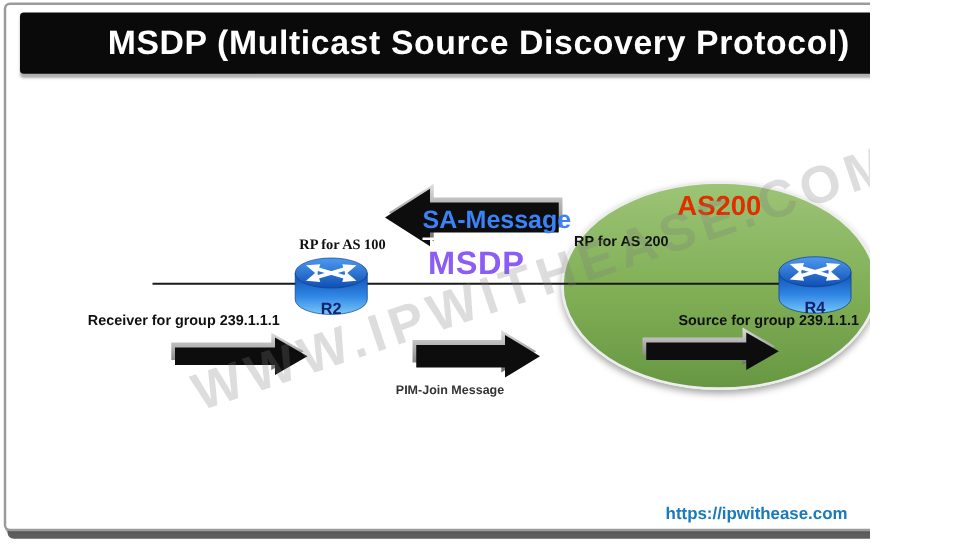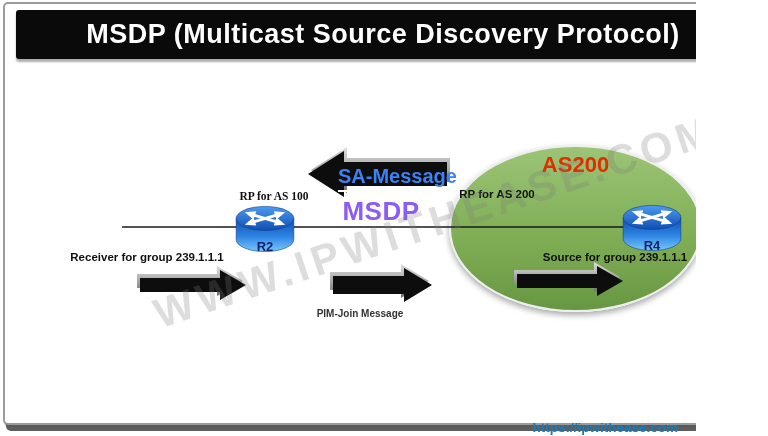--- a/index.html
+++ b/index.html
@@ -50,21 +50,21 @@
   .pim-label{
     position:absolute;left:360px;top:313px;transform:translate(-50%,-50%);
     z-index:4;font-weight:bold;font-size:10px;color:#333333;white-space:nowrap;
   }
   .watermark{
     position:absolute;left:435px;top:222px;transform:translate(-50%,-50%) rotate(-18.5deg);
     z-index:6;font-weight:bold;font-size:42px;letter-spacing:5px;
     color:rgba(125,125,125,.26);white-space:nowrap;pointer-events:none;
   }
   .footer-url{
-    position:absolute;right:18px;top:420px;z-index:4;
+    position:absolute;right:18px;top:403px;z-index:4;
     color:#1a7abc;font-weight:bold;font-size:13.5px;
   }
 </style>
 </head>
 <body>
 
 <div class="canvas">
 
   <svg width="0" height="0" style="position:absolute">
     <defs>

